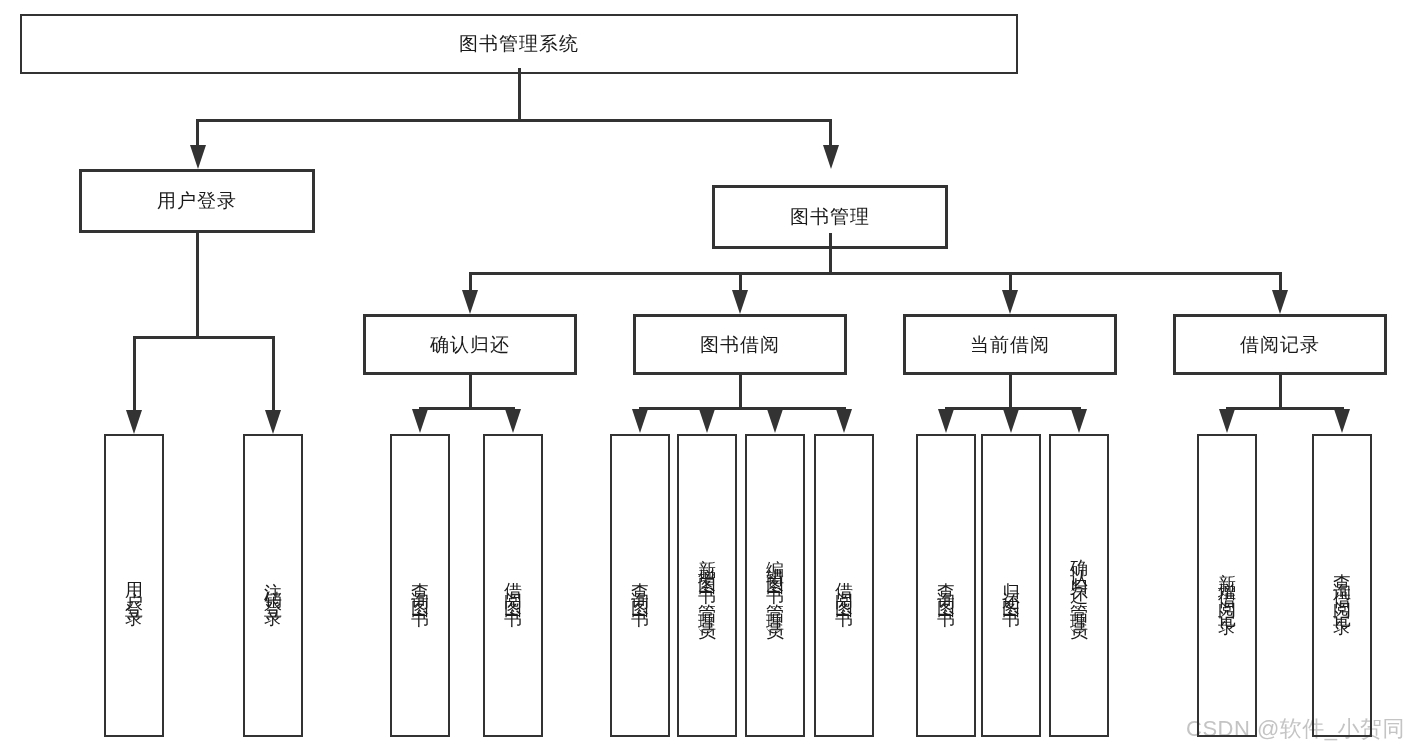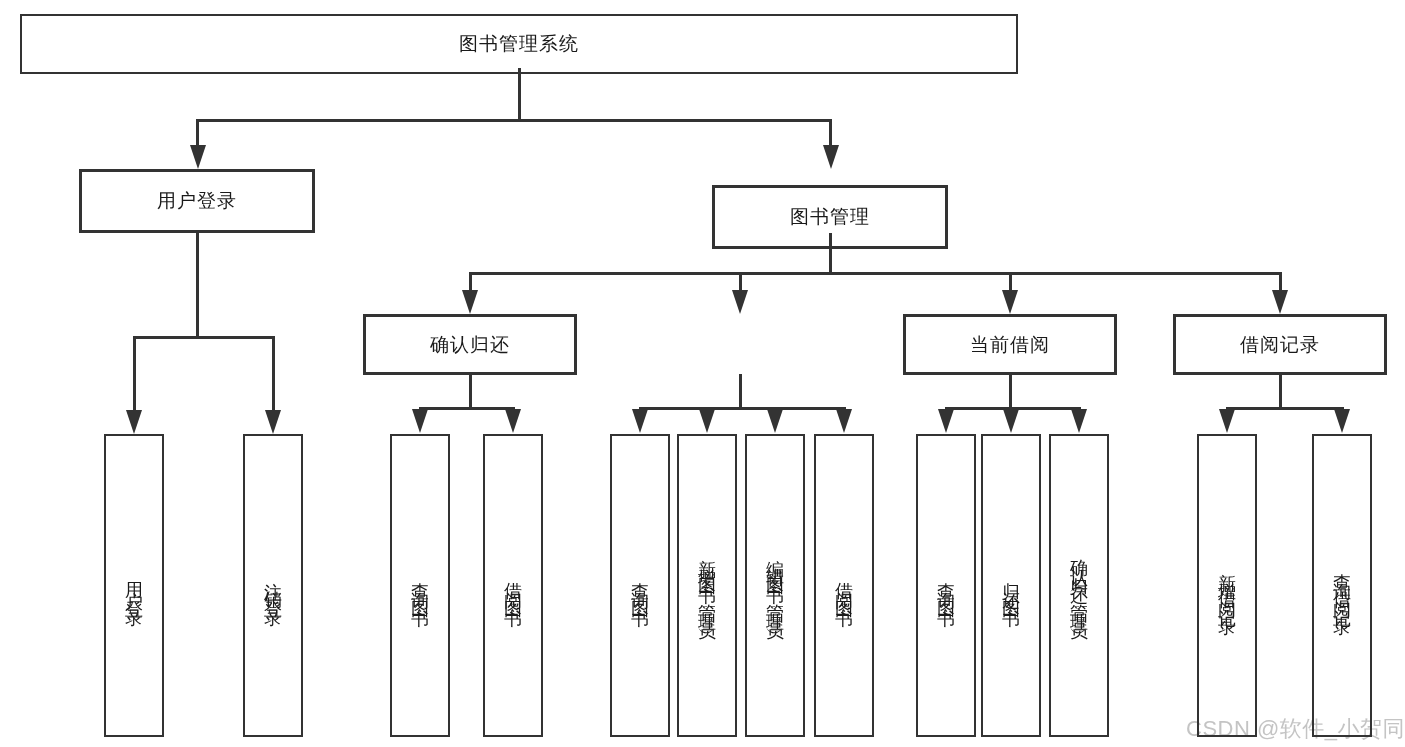--- a/index.html
+++ b/index.html
@@ -70,20 +70,23 @@
   <div class="arrow" style="left:462px;  top:290px;"></div>
   <div class="vline" style="left:739px;  top:272px; height:20px;"></div>
   <div class="arrow" style="left:732px;  top:290px;"></div>
   <div class="vline" style="left:1009px; top:272px; height:20px;"></div>
   <div class="arrow" style="left:1002px; top:290px;"></div>
   <div class="vline" style="left:1279px; top:272px; height:20px;"></div>
   <div class="arrow" style="left:1272px; top:290px;"></div>
 
   <div class="box mid" style="left:363px; top:314px; width:214px; height:61px;">
     <span class="hlabel">确认归还</span>
+  </div>
+  <div class="box mid" style="left:633px; top:314px; width:214px; height:61px;">
+    <span class="hlabel">图书借阅</span>
   </div>
   <div class="box mid" style="left:903px; top:314px; width:214px; height:61px;">
     <span class="hlabel">当前借阅</span>
   </div>
   <div class="box mid" style="left:1173px; top:314px; width:214px; height:61px;">
     <span class="hlabel">借阅记录</span>
   </div>
 
   <div class="vline" style="left:469px; top:374px; height:34px;"></div>
   <div class="hline" style="left:419px; top:407px; width:96px;"></div>

